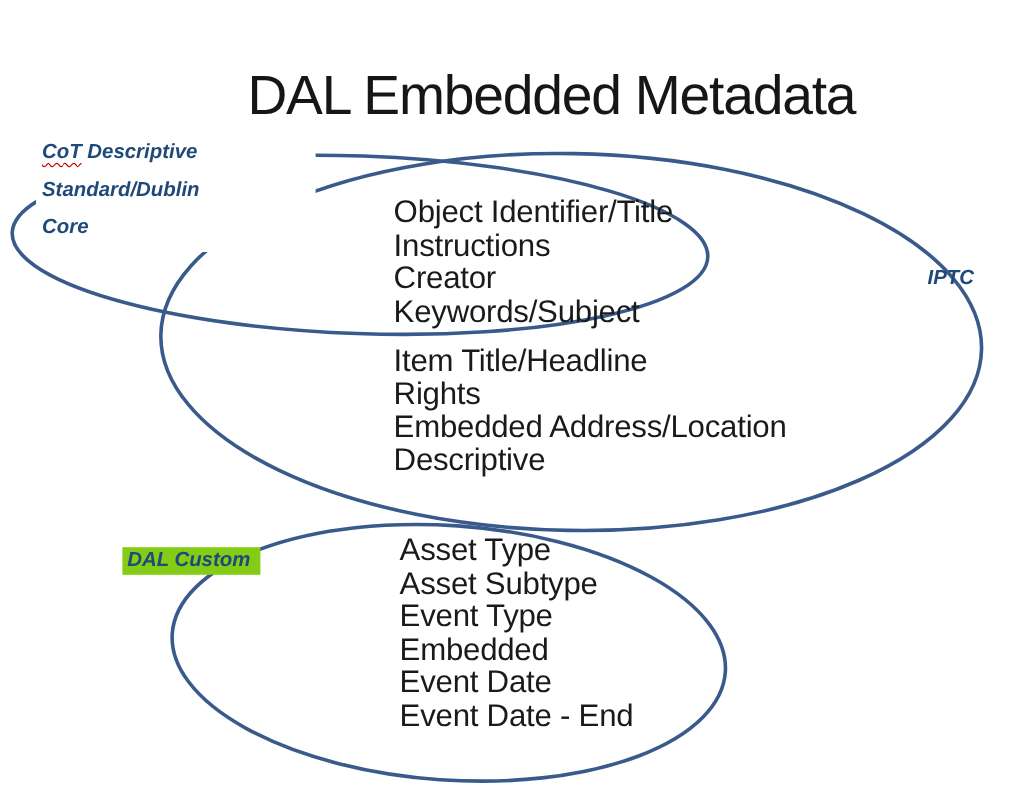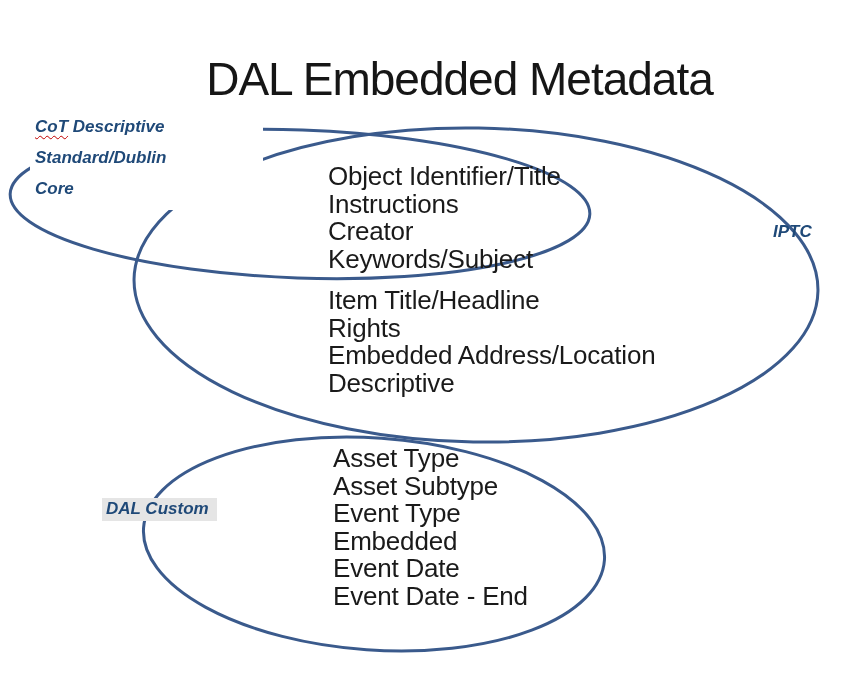--- a/index.html
+++ b/index.html
@@ -46,22 +46,22 @@
   }
   .cot-label .squiggle {
     text-decoration-line: underline;
     text-decoration-style: wavy;
     text-decoration-color: #C00000;
     text-decoration-thickness: 1px;
     text-underline-offset: 3px;
   }
   .iptc-label { left: 773px; top: 222px; text-align: center; }
   .dal-label {
-    left: 102px; top: 498px;
-    background: #e5e5e5;   
+    left: 102px; top: 456px;
+    background: #84cc16;   
     padding: 1px 8px 2px 4px;
   }
   .field-list {
     position: absolute;
     font-size: 26px;
     letter-spacing: -0.2px;
     line-height: 27.6px;
     color: #1A1A1A;
     z-index: 2;
     white-space: nowrap;

